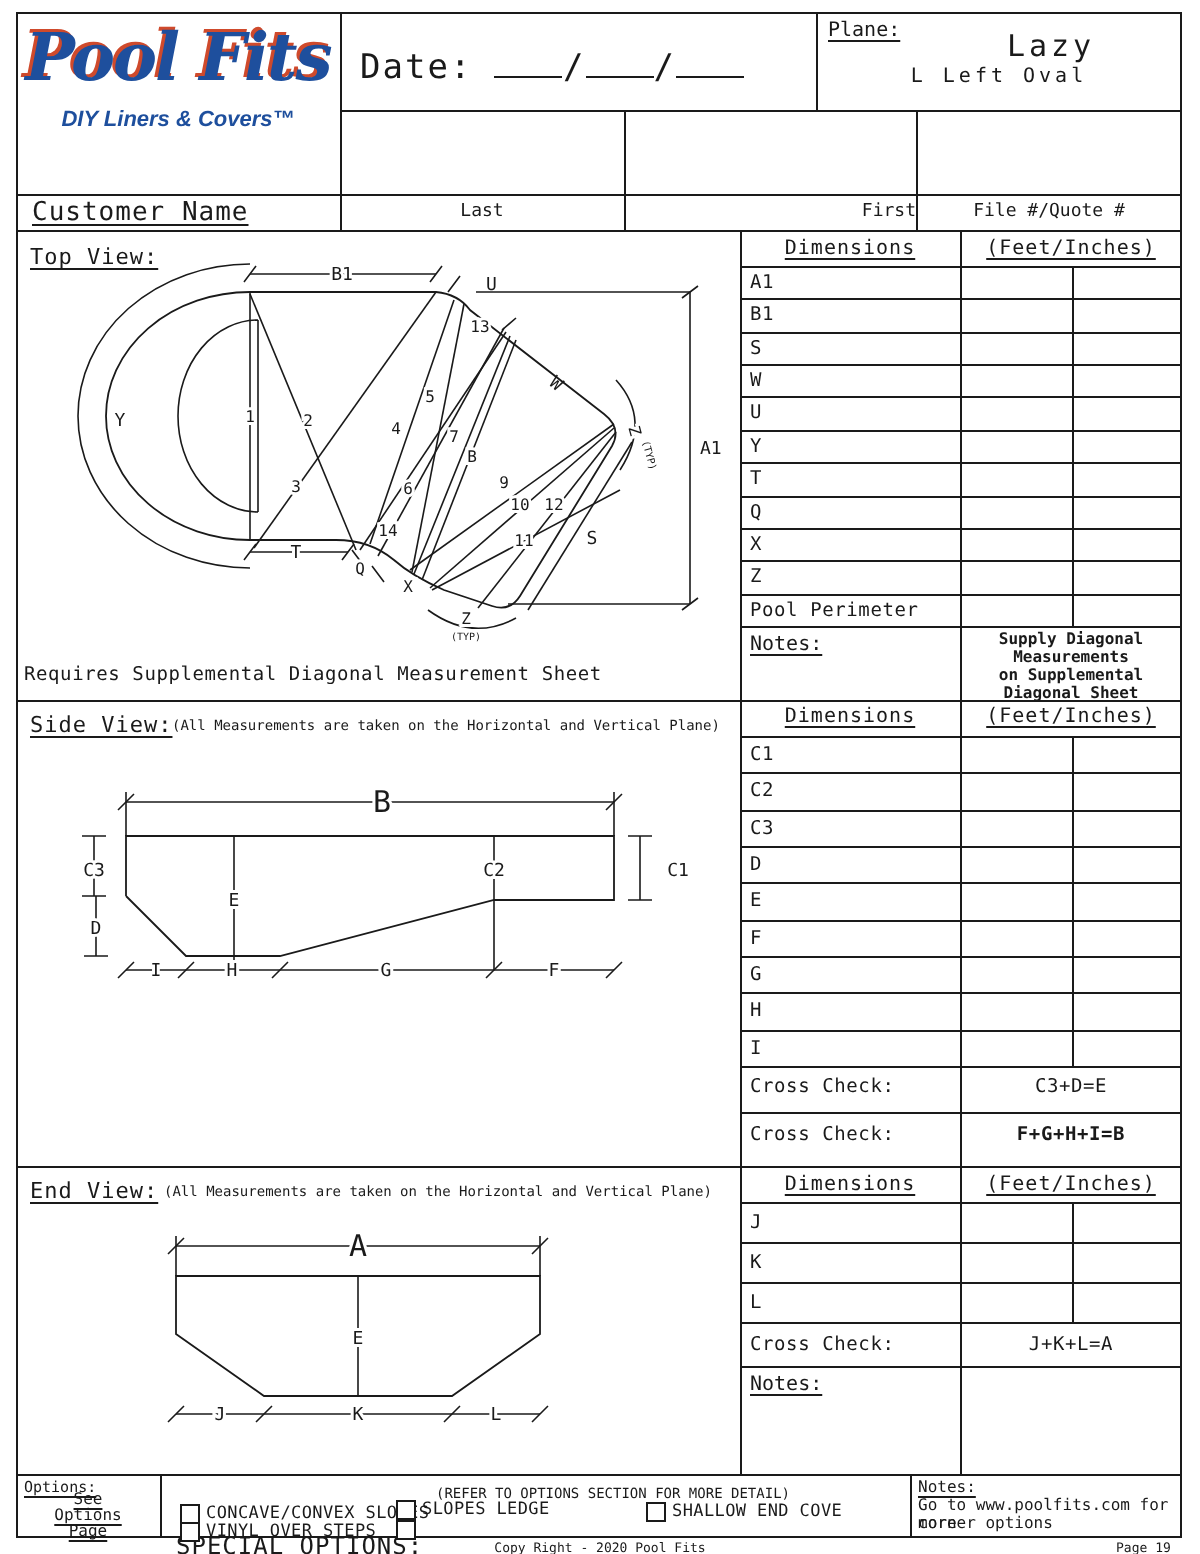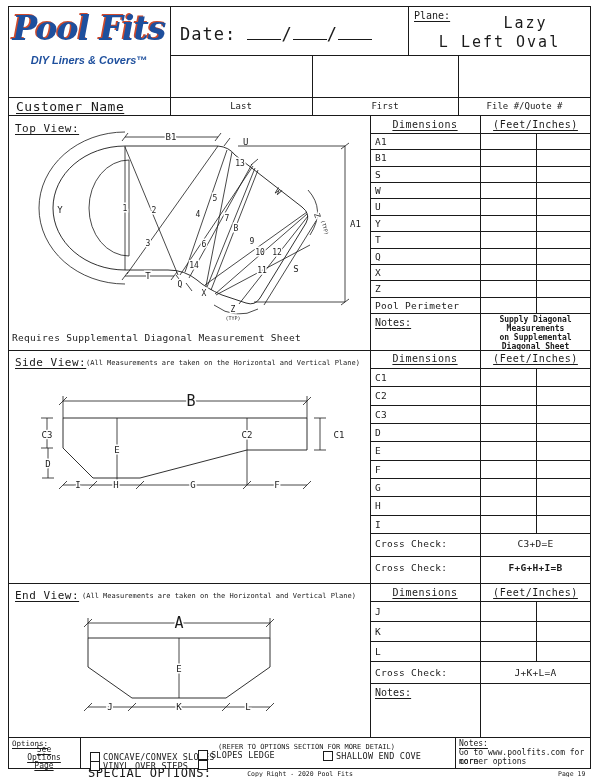--- a/index.html
+++ b/index.html
@@ -94,29 +94,29 @@
     <div class="logo-tag">DIY Liners &amp; Covers™</div>
   </div>
 
   <div class="abs" style="left:180px;top:24px;font-size:17px;letter-spacing:1px;">
     <span>Date:</span>
     <span class="blank"></span><span>/</span><span class="blank"></span><span>/</span><span class="blank"></span>
   </div>
 
   <div class="abs ul" style="left:414px;top:10px;font-size:10px;">Plane:</div>
   <div class="abs ctr" style="left:408px;top:14px;width:183px;font-size:15px;letter-spacing:2px;margin-left:26px;">Lazy</div>
-  <div class="abs ctr" style="left:408px;top:33px;width:183px;font-size:15px;letter-spacing:2px;">L Left Oval</div>
+  <div class="abs ctr" style="left:408px;top:33px;width:183px;font-size:10px;letter-spacing:2px;">L Left Oval</div>
 
   <div class="abs" style="left:170px;top:56px;width:142px;height:40px;"></div>
   <div class="abs" style="left:312px;top:56px;width:146px;height:40px;"></div>
   <div class="abs" style="left:458px;top:56px;width:133px;height:40px;"></div>
 
   <div class="abs ul" style="left:16px;top:99px;font-size:13px;letter-spacing:.5px;">Customer Name</div>
   <div class="abs ctr" style="left:170px;top:101px;width:142px;font-size:9px;">Last</div>
-  <div class="abs ctr" style="left:312px;top:101px;width:146px;font-size:9px;">First</div>
+  <div class="abs ctr" style="left:312px;top:101px;width:146px;font-size:9px;text-align:right;">First</div>
   <div class="abs ctr" style="left:458px;top:101px;width:133px;font-size:9px;">File #/Quote #</div>
 
   <svg class="abs" style="left:8px;top:115px;" width="362" height="235" viewBox="0 0 362 235">
 
     <path class="dln" d="M 117,31 L 210,31 Q 221,32 227,40 L 294,92 Q 303,99 298,108 L 252,183 Q 247,191 238,188 L 214,180 Q 198,173 189,165 Q 177,155 160,155 L 117,155 A 72 62 0 0 1 117,31"></path>
 
     <path class="thin" d="M 121,45 A 40 48 0 0 0 121,141 M 121,45 L 121,141"></path>
 
     <path class="thin" d="M 117,17 A 86 76 0 0 0 117,169"></path>
 

